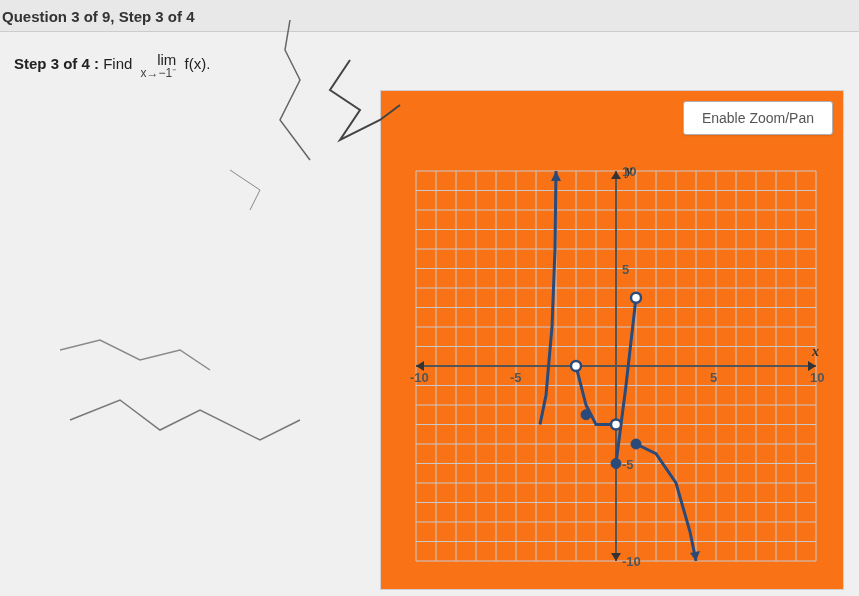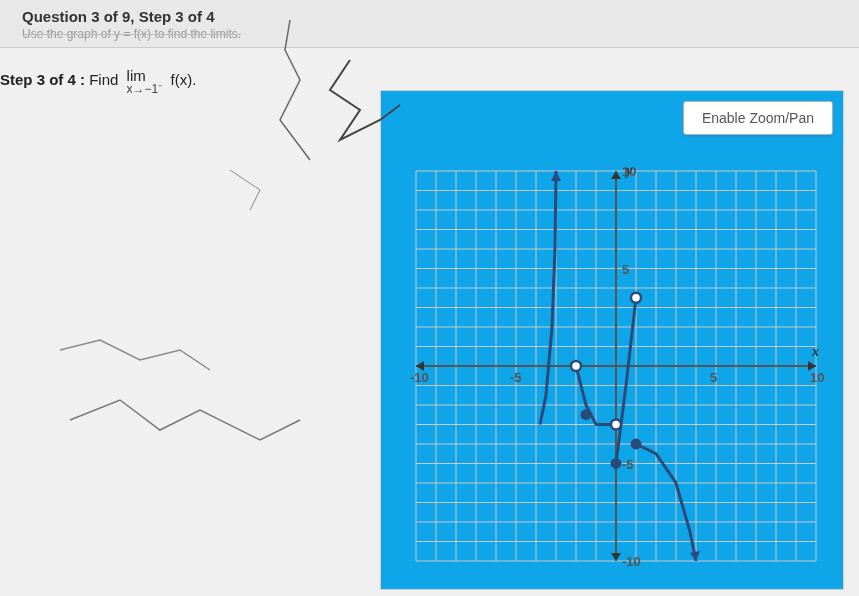--- a/index.html
+++ b/index.html
@@ -6,58 +6,58 @@
 body {
   font-family: -apple-system, BlinkMacSystemFont, "Segoe UI", Arial, sans-serif;
   background: #f0f0f0;
   width: 859px;
   height: 596px;
   position: relative;
   overflow: hidden;
 }
 .header {
   background: #e8e8e8;
-  padding: 8px 22px 6px;
+  padding: 8px 2px 6px;
   border-bottom: 1px solid #ccc;
 }
 .qtitle {
   font-weight: 700;
   font-size: 15px;
   color: #333;
 }
 .subtitle {
   font-size: 12px;
   color: #9a9a9a;
   margin-top: 2px;
   text-decoration: line-through;
   text-decoration-color: #bbb;
 }
 .step-line {
-  padding: 20px 0 10px;
+  padding: 20px 14px 10px;
   font-size: 15px;
   color: #222;
 }
 .step-line .bold { font-weight: 700; }
 .lim-wrap {
   display: inline-block;
   vertical-align: middle;
-  text-align: left;
+  text-align: right;
   margin: 0 4px;
   line-height: 1;
 }
 .lim-top { font-size: 15px; }
 .lim-bot { font-size: 12px; color: #444; }
 .fx { }
 .graph-panel {
   position: absolute;
   left: 380px;
   top: 90px;
   width: 464px;
   height: 500px;
-  background: #0ea5e9;
+  background: #f97316;
   border: 1px solid #d0d0d0;
 }
 .zoom-btn {
   position: absolute;
   right: 10px;
   top: 10px;
   background: #fff;
   border: 1px solid #b0b0b0;
   border-radius: 3px;
   padding: 8px 18px;
@@ -87,21 +87,20 @@
   position: absolute;
   pointer-events: none;
   z-index: 5;
 }
 </style>
 </head>
 <body>
 
 <div class="header">
   <div class="qtitle">Question 3 of 9, Step 3 of 4</div>
-  <div class="subtitle">Use the graph of y = f(x) to find the limits.</div>
 </div>
 
 <div class="step-line">
   <span class="bold">Step 3 of 4 :</span>
   <span>Find</span>
   <span class="lim-wrap">
     <div class="lim-top">lim</div>
     <div class="lim-bot">x→−1⁻</div>
   </span>
   <span class="fx">f(x).</span>

